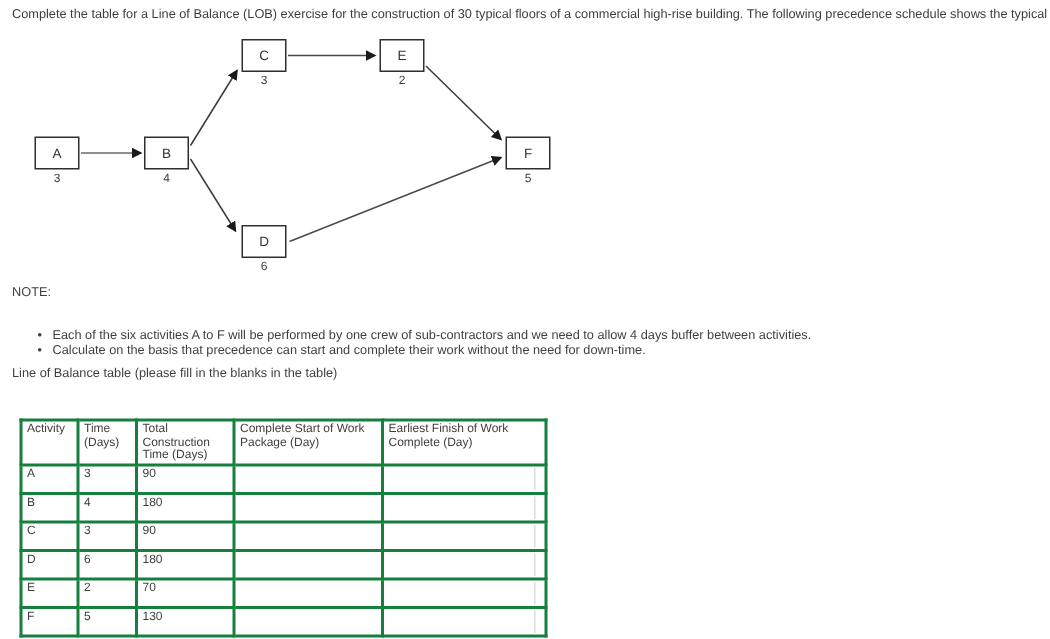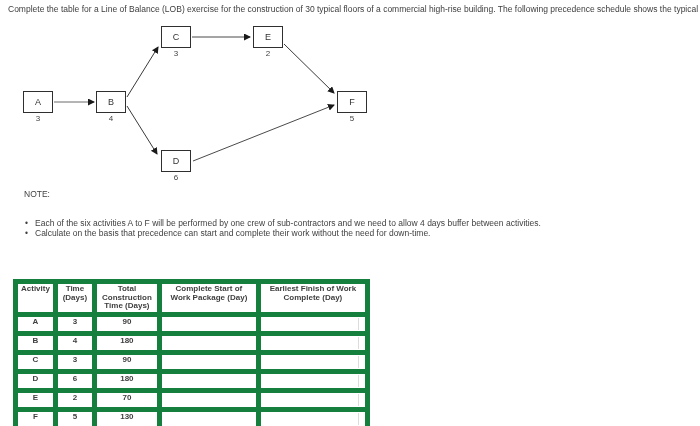--- a/index.html
+++ b/index.html
@@ -27,37 +27,37 @@
     font-size:9px; color:#333333;
   }
   .node-duration { font-size:8px; color:#3f3f3f; margin-top:1px; }
   .node-a { left:23px;  top:91px; }
   .node-b { left:96px;  top:91px; }
   .node-c { left:161px; top:26px; }
   .node-d { left:161px; top:150px; }
   .node-e { left:253px; top:26px; }
   .node-f { left:337px; top:91px; }
   
-  .note-label { position:absolute; left:24px; top:189px; font-size:8.5px; }
+  .note-label { position:absolute; left:8px; top:189px; font-size:8.5px; }
   .bullet-row { position:absolute; left:25px; display:flex; font-size:8.5px; line-height:10px; }
   .bullet-1 { top:218px; }
   .bullet-2 { top:228px; }
   .bullet-dot { width:10px; flex:0 0 10px; font-size:8.5px; }
   .table-caption { position:absolute; left:8px; top:243px; font-size:8.5px; }
   
   table.lob {
     position:absolute; left:13px; top:279px;
     border-collapse:collapse; table-layout:fixed;
     font-size:8px; color:#3f3f3f;
   }
   table.lob th, table.lob td {
-    border:5px solid #15803d;
-    text-align:center; vertical-align:top;
+    border:2px solid #15803d;
+    text-align:left; vertical-align:top;
     padding:1px 3px;
-    font-weight:bold;
+    font-weight:normal;
     line-height:8.5px;
   }
   table.lob th { height:27px; }
   table.lob td { height:19px; }
   col.c-activity { width:38px; }
   col.c-time     { width:39px; }
   col.c-total    { width:65px; }
   col.c-start    { width:99px; }
   col.c-finish   { width:109px; }
   td.blank-finish { position:relative; }
@@ -118,20 +118,21 @@
 
   <div class="bullet-row bullet-1">
     <span class="bullet-dot">•</span>
     <span>Each of the six activities A to F will be performed by one crew of sub-contractors and we need to allow 4 days buffer between activities.</span>
   </div>
   <div class="bullet-row bullet-2">
     <span class="bullet-dot">•</span>
     <span>Calculate on the basis that precedence can start and complete their work without the need for down-time.</span>
   </div>
 
+  <div class="table-caption">Line of Balance table (please fill in the blanks in the table)</div>
 
   <table class="lob">
     <colgroup>
       <col class="c-activity">
         <col class="c-time">
         <col class="c-total">
         <col class="c-start">
         <col class="c-finish">
     </colgroup>
     <thead>

